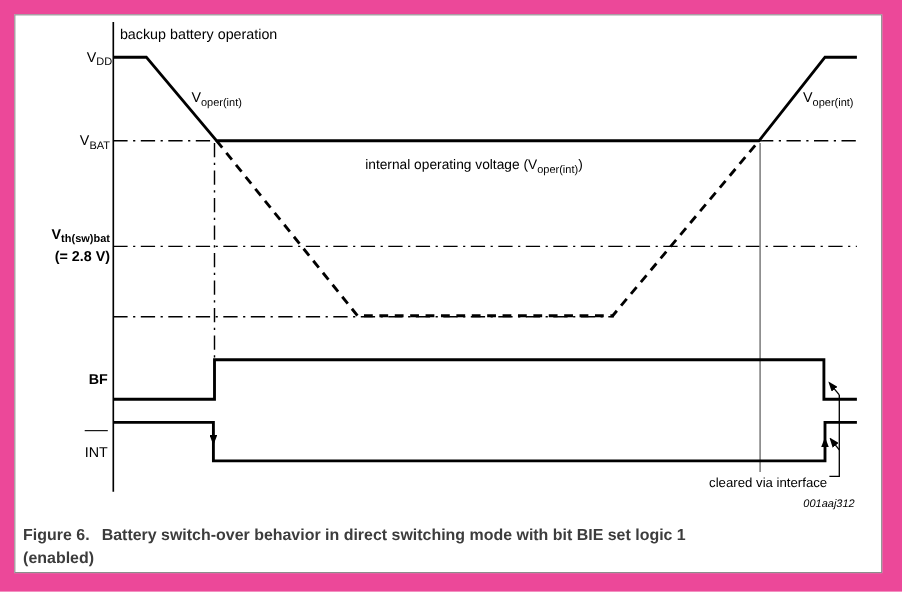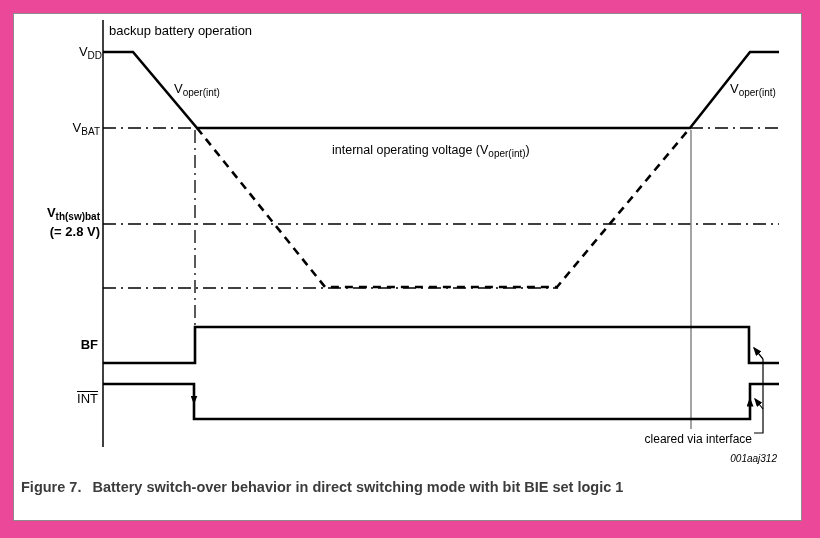--- a/index.html
+++ b/index.html
@@ -36,21 +36,21 @@
     font-size: 10px;
     vertical-align: -3px;
     letter-spacing: 0;
   }
   .right-align {
     text-align: right;
   }
   .overline-text {
     display: inline-block;
     border-top: 1.5px solid #000;
-    padding-top: 0px;
+    padding-top: 12px;
     line-height: 14px;
     margin-left: 48px;
   }
   #top-note { left: 109px; top: 23px; }
   #lbl-vdd { left: 2px; top: 44px; width: 100px; }
   #lbl-voper-left { left: 174px; top: 81px; }
   #lbl-vbat { left: 0px; top: 120px; width: 100px; }
   #lbl-internal { left: 332px; top: 115px; font-size: 12.5px; margin-top: 28px; }
   #lbl-vth { left: 0px; top: 205px; width: 100px; font-weight: bold; }
   #lbl-vdd0 { left: 0px; top: 280px; width: 98px; }
@@ -158,17 +158,18 @@
   <div class="lbl right-align" id="lbl-cleared">
     <span>cleared via interface</span>
   </div>
 
   <div class="lbl" id="drawing-id">
     <span>001aaj312</span>
   </div>
 
   <div id="caption">
     <div>
-      <span class="cap-label">Figure 7.</span><span>Battery switch-over behavior in direct switching mode with bit BIE set logic 1</span>
+      <span class="cap-label">Figure 6.</span><span>Battery switch-over behavior in direct switching mode with bit BIE set logic 1</span>
     </div>
+    <div>(enabled)</div>
   </div>
 
 </div>
 
 </body></html>

